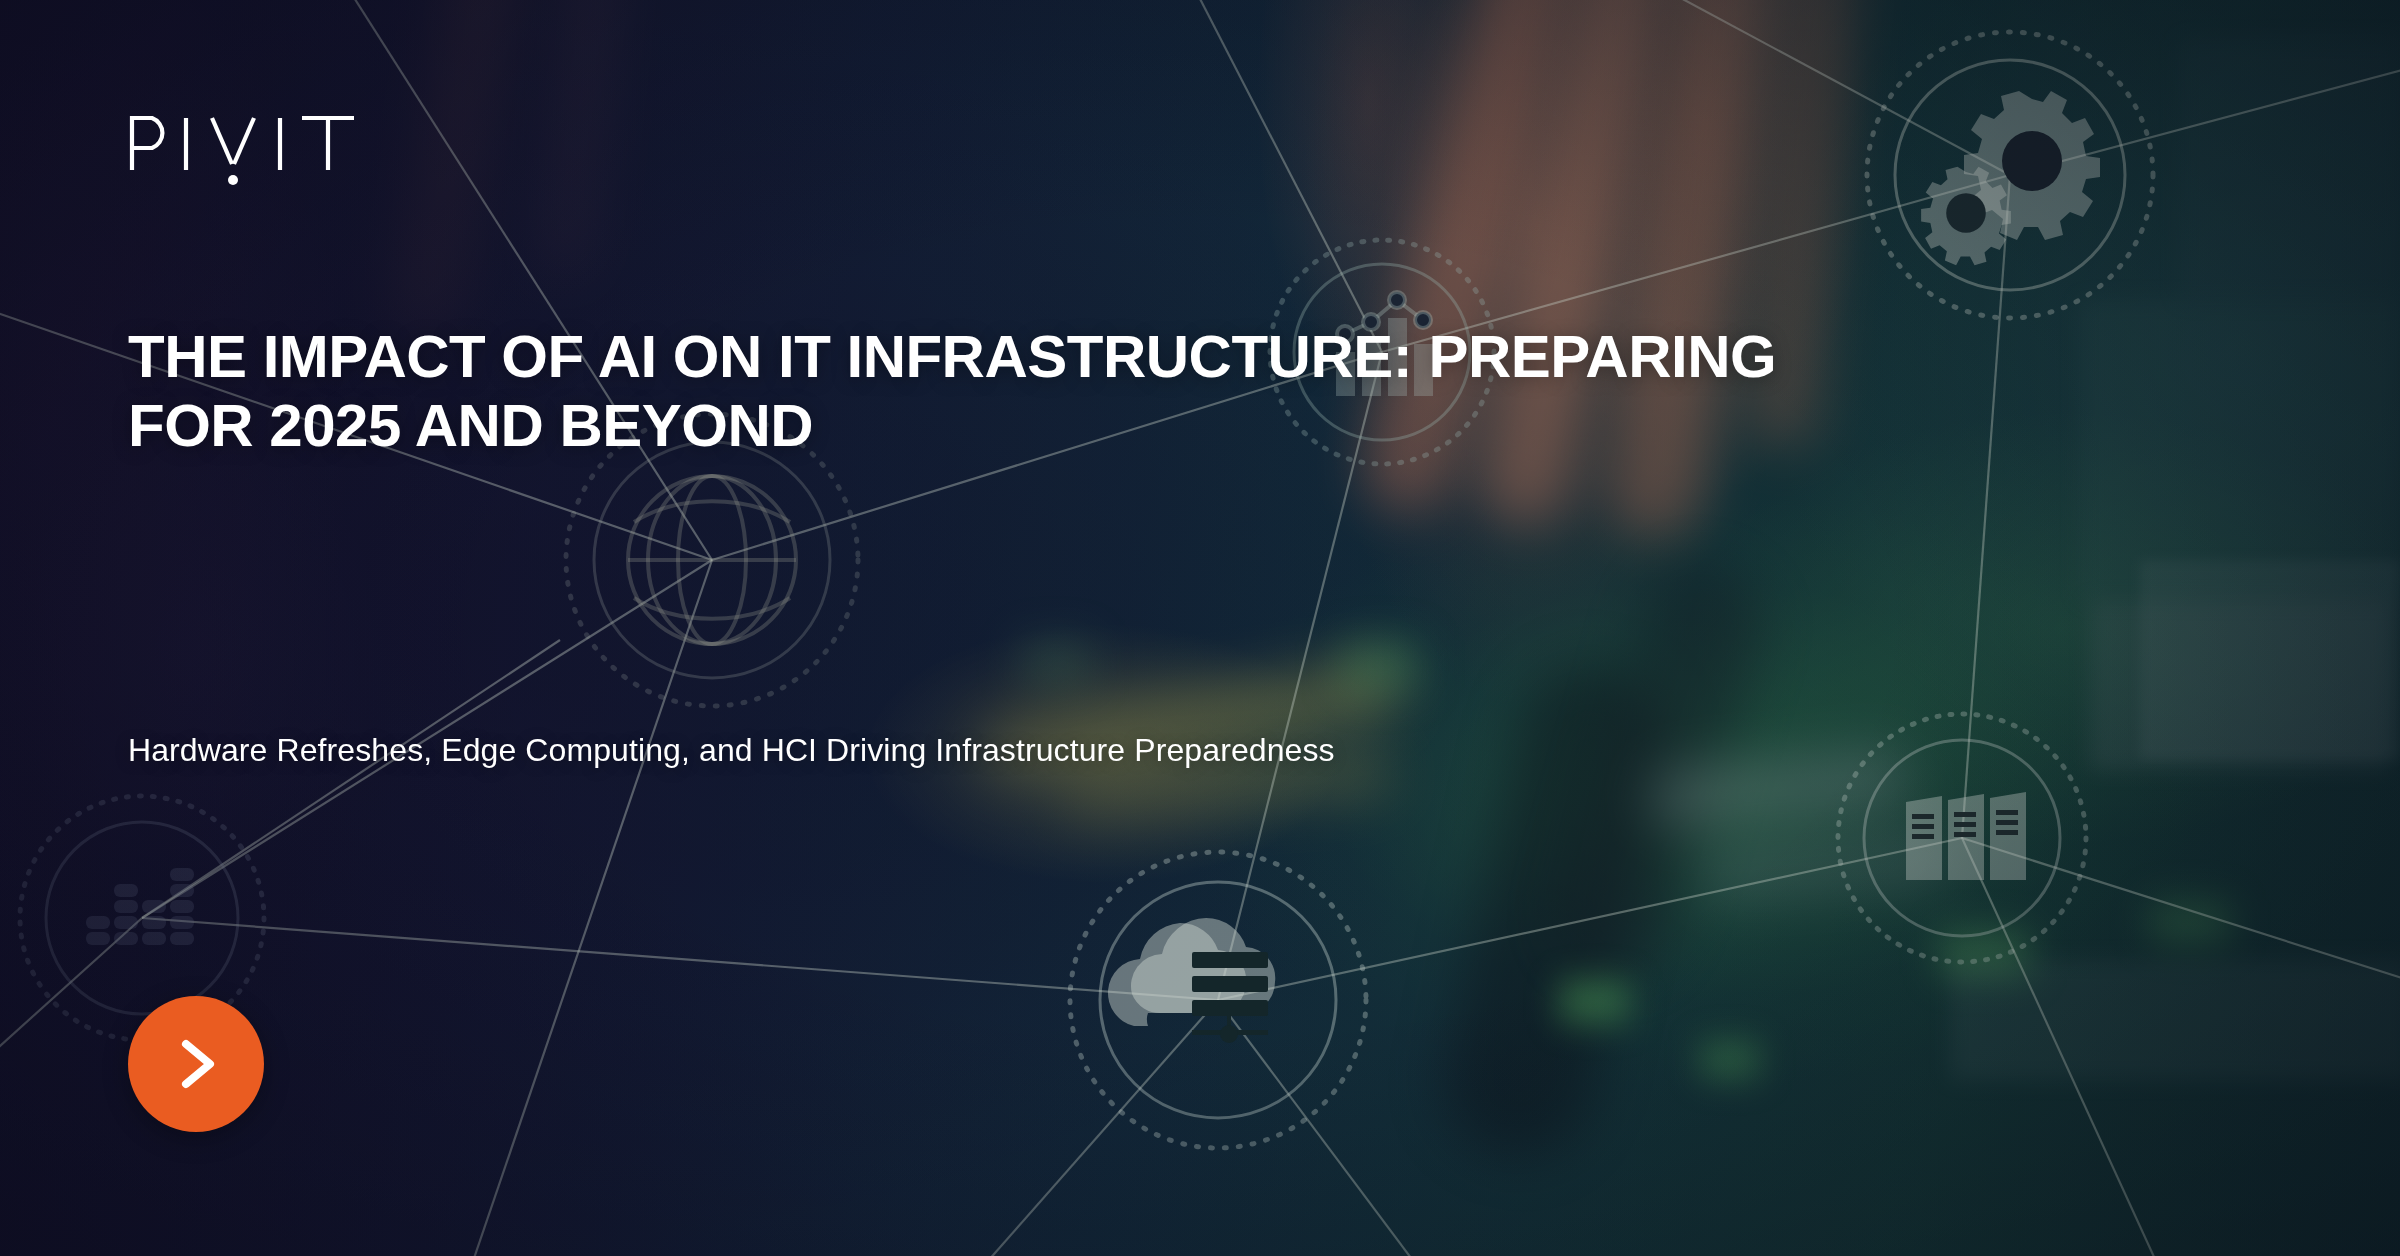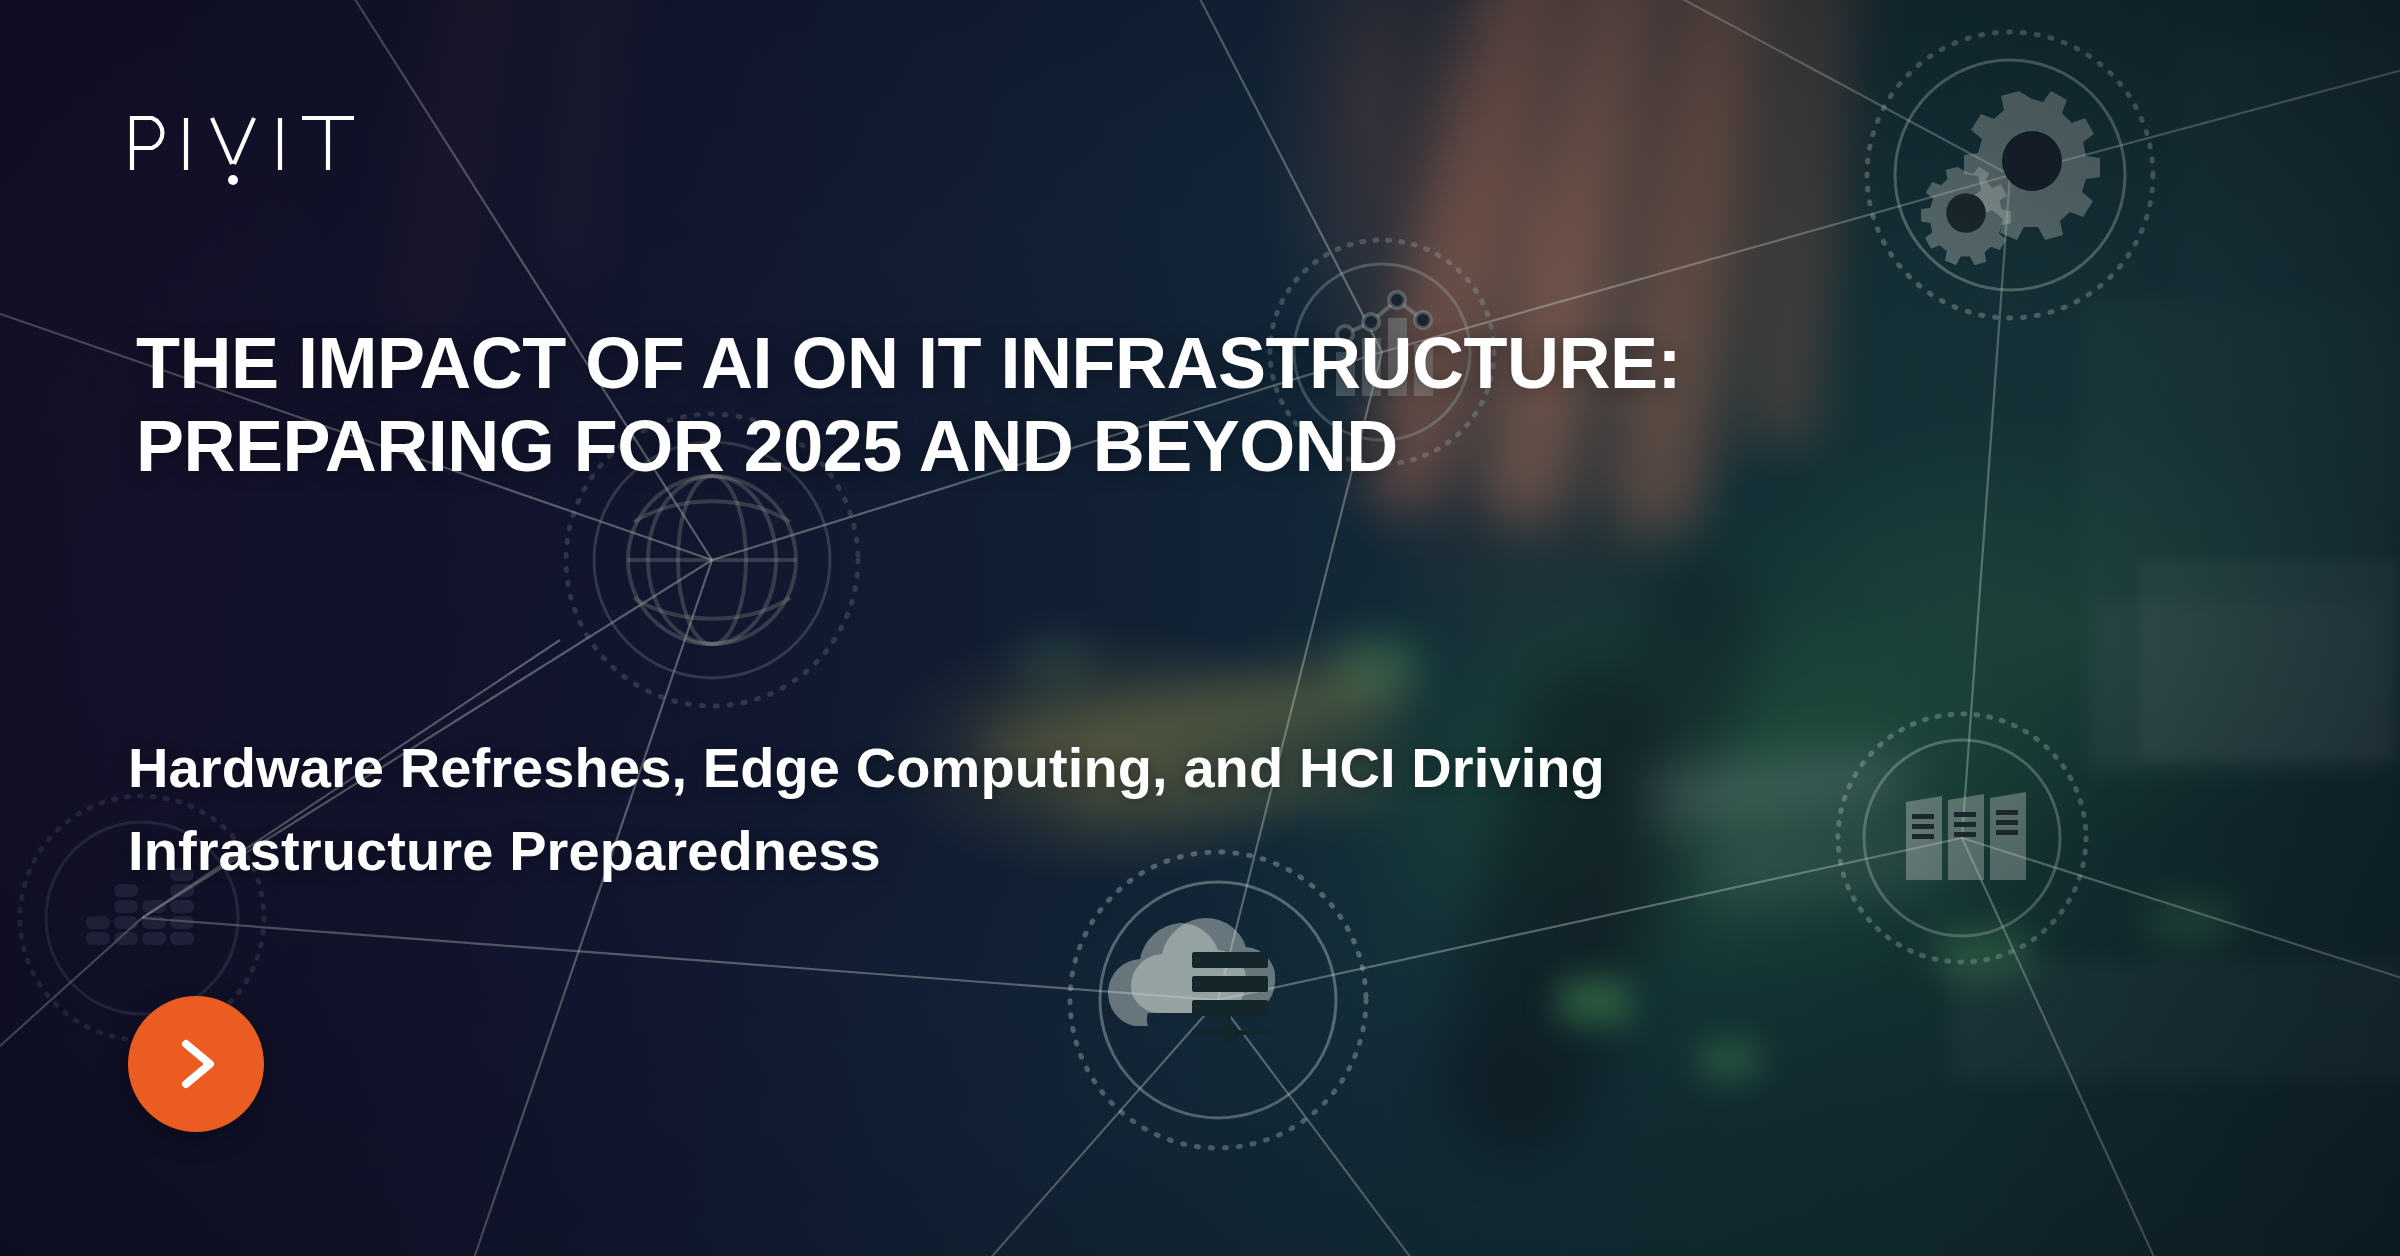--- a/index.html
+++ b/index.html
@@ -84,36 +84,35 @@
   }
   .logo svg { display:block; }
 
   .headline {
     position:absolute;
     left: 0; top: 322px;
     width: 1720px;
     color:#ffffff;
     font-family:"Liberation Sans", sans-serif;
     font-weight: 700;
-    font-size: 72px;
+    font-size: 60px;
     line-height: 1.155;
     letter-spacing: -0.5px;
     text-transform: uppercase;
     text-shadow: 0 2px 18px rgba(0,0,0,0.34);
-    margin-left: 8px;
   }
 
   .subhead {
     position:absolute;
     left:0; top: 727px;
     width: 1520px;
     color:#ffffff;
     font-family:"Liberation Sans", sans-serif;
-    font-weight: 700;
-    font-size: 56px;
+    font-weight: 400;
+    font-size: 32px;
     line-height: 1.48;
     letter-spacing: 0.1px;
     text-shadow: 0 2px 14px rgba(0,0,0,0.34);
   }
 
   .cta {
     position:absolute;
     left: 0; top: 996px;
     width: 136px; height: 136px;
     border-radius: 50%;

